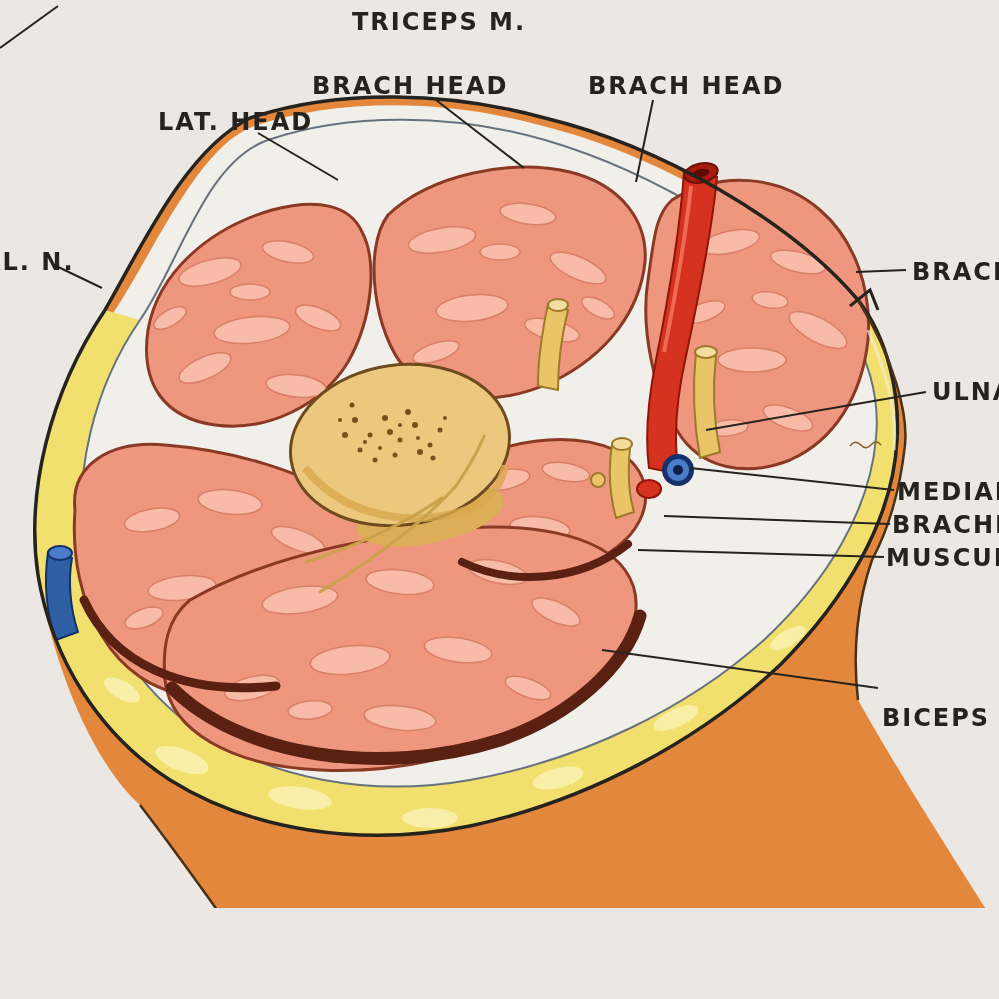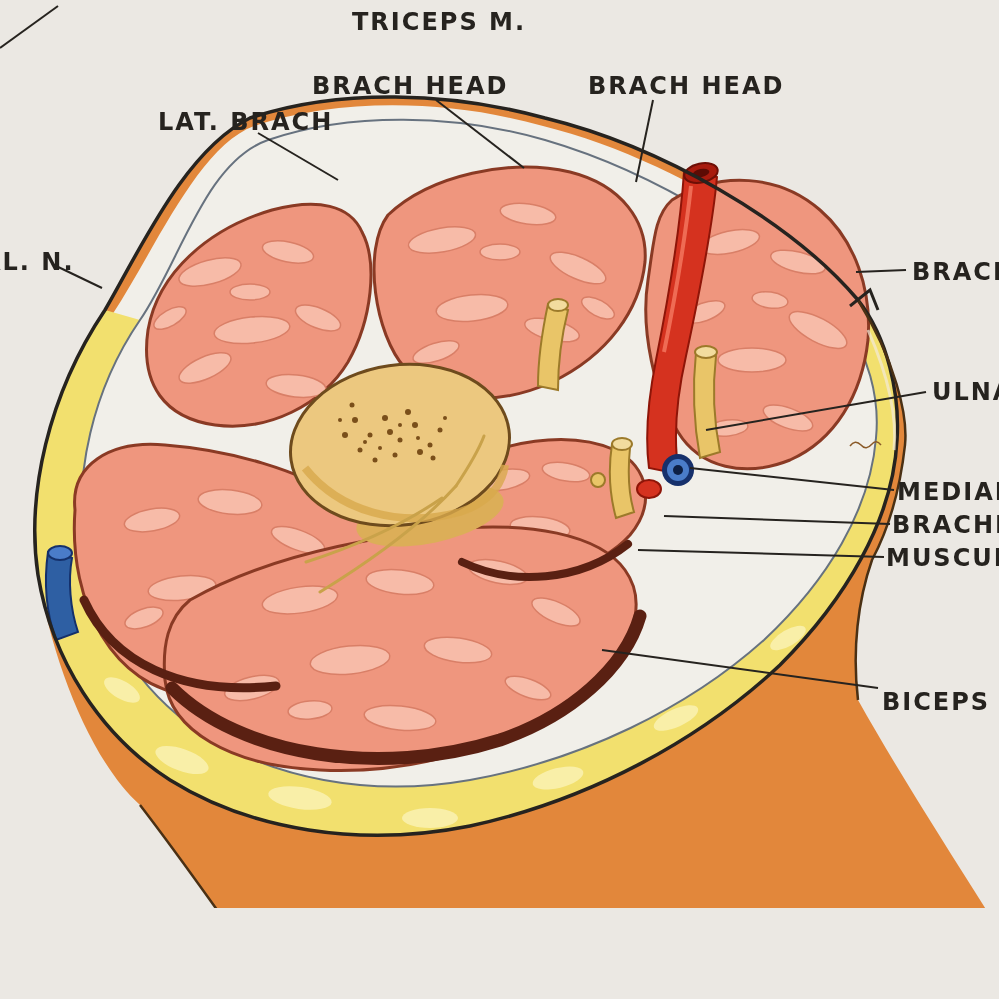--- a/index.html
+++ b/index.html
@@ -322,23 +322,23 @@
       <path class="lead" d="M 884,557 L 638,550"></path>
       <path class="lead" d="M 878,688 L 602,650"></path>
       <path class="lead" d="M 0,48 L 58,6"></path>
     </g>
   </svg>
 
   <div>
     <div class="lbl" style="left:352px;top:8px">TRICEPS M.</div>
     <div class="lbl" style="left:312px;top:72px">BRACH HEAD</div>
     <div class="lbl" style="left:588px;top:72px">BRACH HEAD</div>
-    <div class="lbl" style="left:158px;top:108px">LAT. BRACH</div>
+    <div class="lbl" style="left:158px;top:108px">LAT. HEAD</div>
     <div class="lbl" style="left:-18px;top:248px">AL. N.</div>
     <div class="lbl" style="left:912px;top:258px">BRACH</div>
     <div class="lbl" style="left:932px;top:378px">ULNA</div>
     <div class="lbl" style="left:897px;top:478px">MEDIAN</div>
     <div class="lbl" style="left:892px;top:511px">BRACHI</div>
     <div class="lbl" style="left:886px;top:544px">MUSCUL</div>
-    <div class="lbl" style="left:882px;top:688px">BICEPS</div>
+    <div class="lbl" style="left:882px;top:704px">BICEPS</div>
   </div>
 
 </div>
 
 </body></html>

